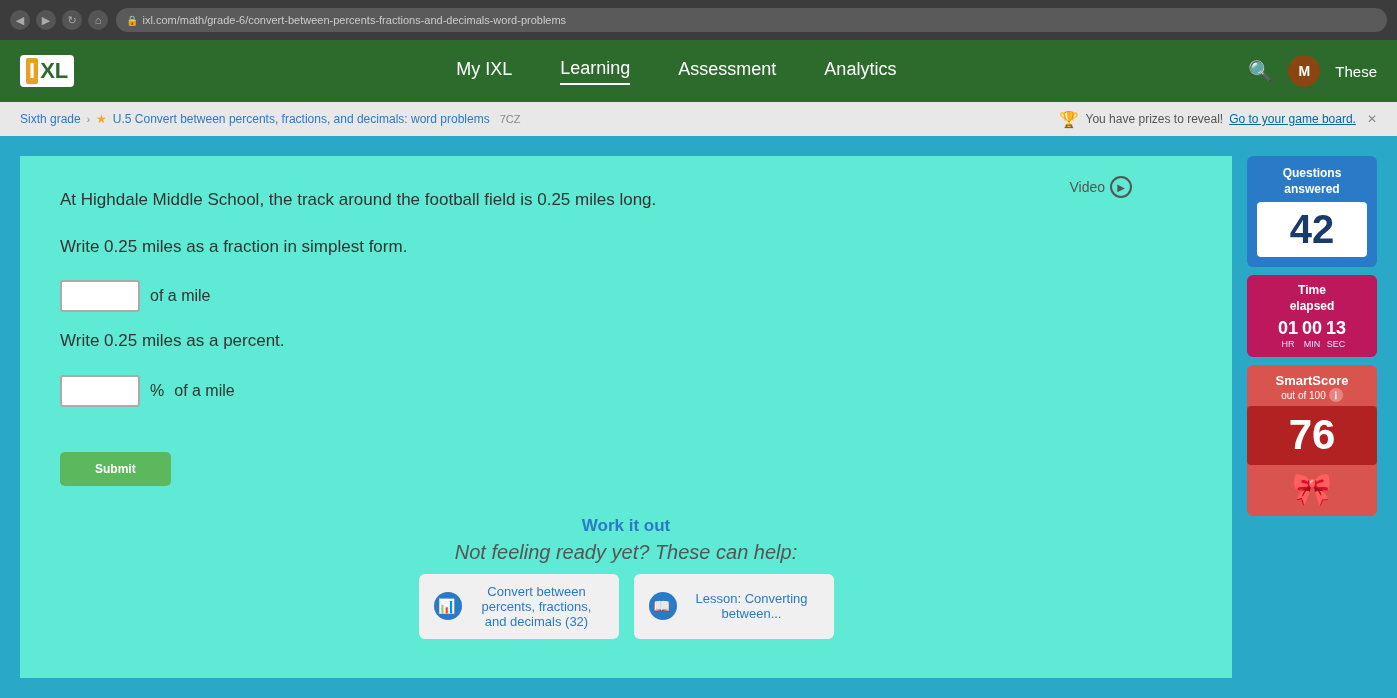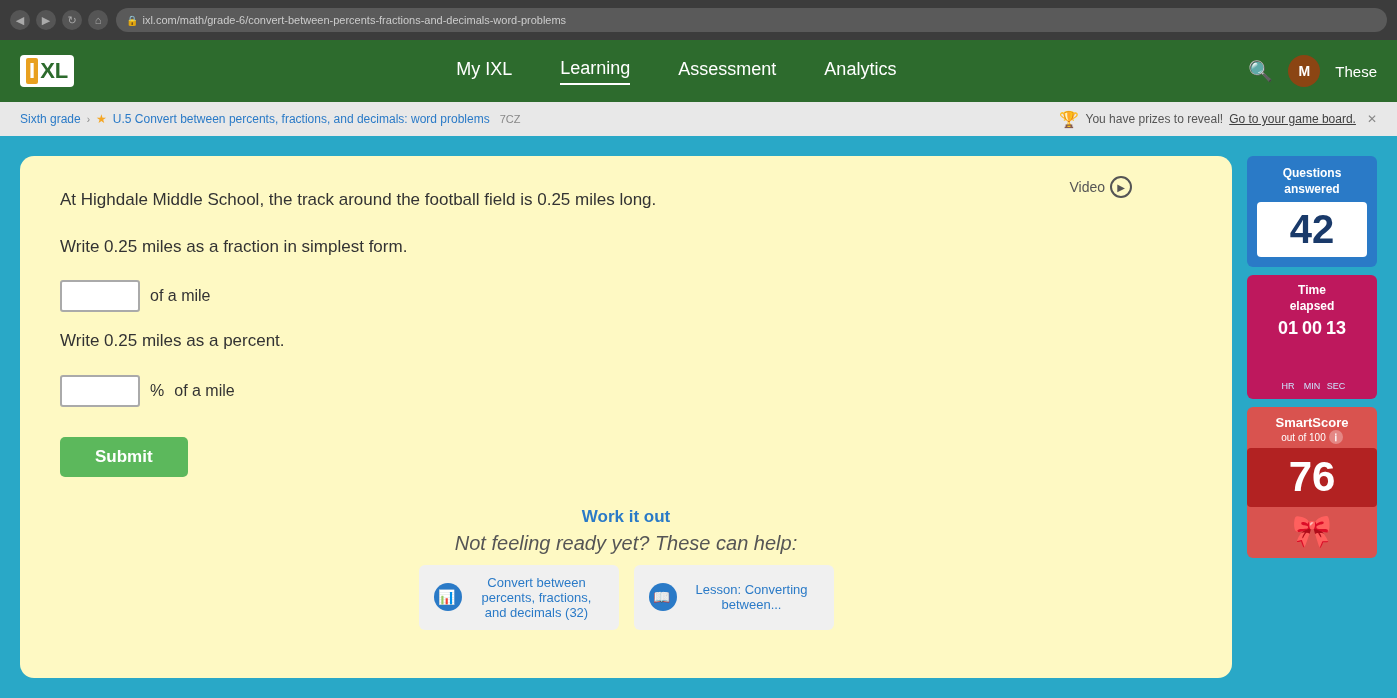--- a/index.html
+++ b/index.html
@@ -171,43 +171,43 @@
       align-items: center;
       gap: 6px;
       font-size: 12px;
       color: #555;
     }
     .trophy-icon {
       color: #f5a623;
       font-size: 16px;
     }
     .prize-link {
-      color: #404040;
+      color: #0369a1;
       text-decoration: underline;
       cursor: pointer;
     }
     .close-btn {
       color: #888;
       cursor: pointer;
       margin-left: 5px;
     }
 
     
     .main-area {
       background: #29a8c7;
       display: flex;
       padding: 20px;
       gap: 15px;
       height: calc(698px - 40px - 62px - 34px);
     }
 
     
     .question-card {
-      background: #fef9c3;
-      border-radius: 14px;
+      background: #5eead4;
+      border-radius: 0;
       flex: 1;
       padding: 30px 40px;
       position: relative;
       overflow-y: auto;
     }
 
     .video-btn {
       position: absolute;
       top: 20px;
       right: 100px;
@@ -264,24 +264,24 @@
       font-size: 16px;
       color: #333;
     }
 
     .submit-btn {
       background: #5cb85c;
       color: white;
       border: none;
       border-radius: 5px;
       padding: 10px 35px;
-      font-size: 17px;
-      font-weight: bold;
-      cursor: pointer;
-      margin-top: 15px;
+      font-size: 12px;
+      font-weight: bold;
+      cursor: pointer;
+      margin-top: 30px;
     }
 
     .work-it-out {
       text-align: center;
       margin-top: 30px;
     }
     .work-it-out-title {
       color: #2a7ac7;
       font-size: 17px;
       font-weight: bold;
@@ -369,21 +369,20 @@
     .time-display {
       display: flex;
       justify-content: center;
       gap: 4px;
       margin-top: 4px;
     }
     .time-unit {
       display: flex;
       flex-direction: column;
       align-items: center;
-      gap: 42px;
     }
     .time-value {
       font-size: 18px;
       font-weight: bold;
       color: white;
     }
     .time-label {
       font-size: 9px;
       color: #cce5ff;
     }

